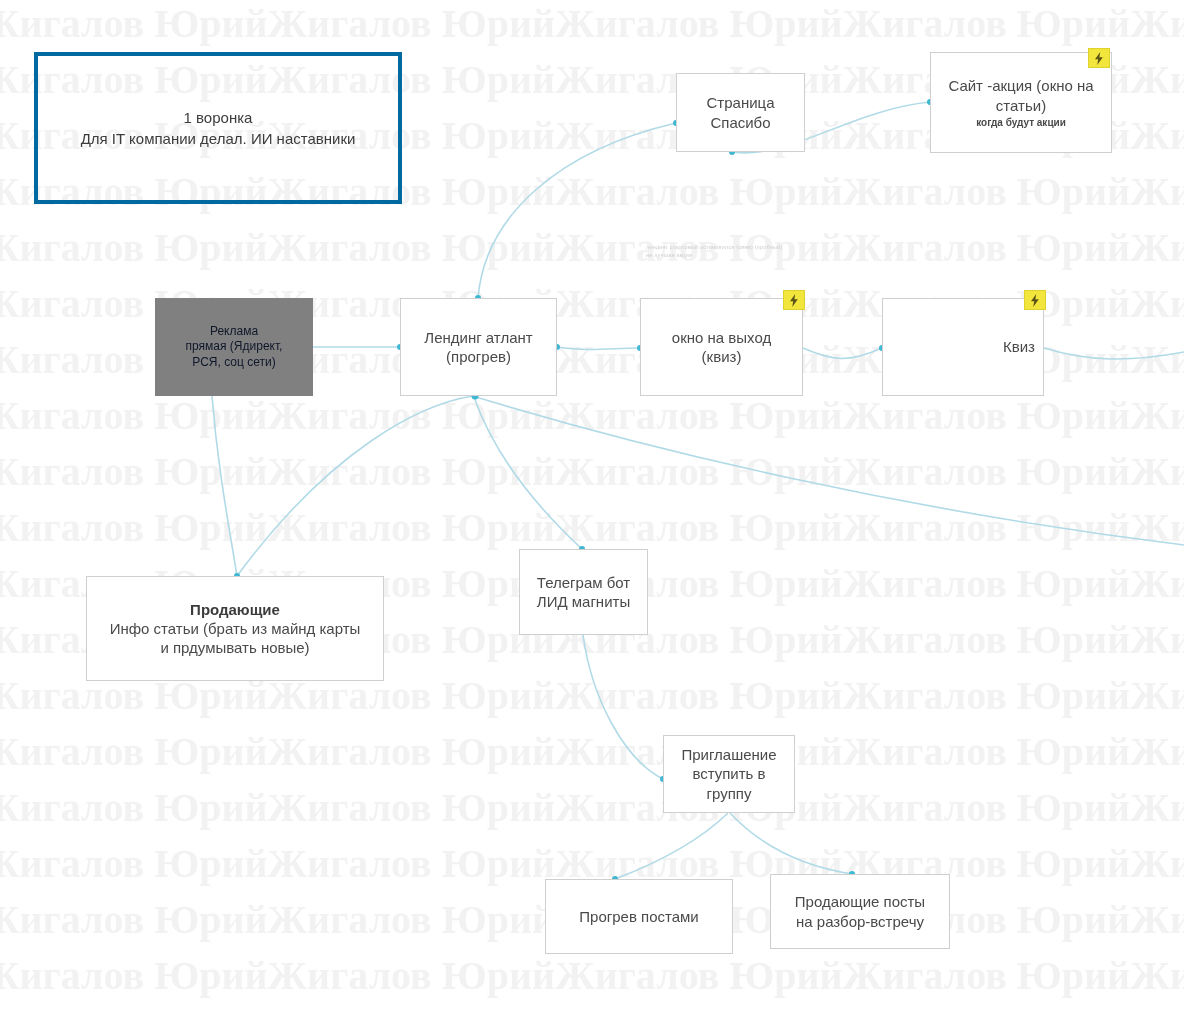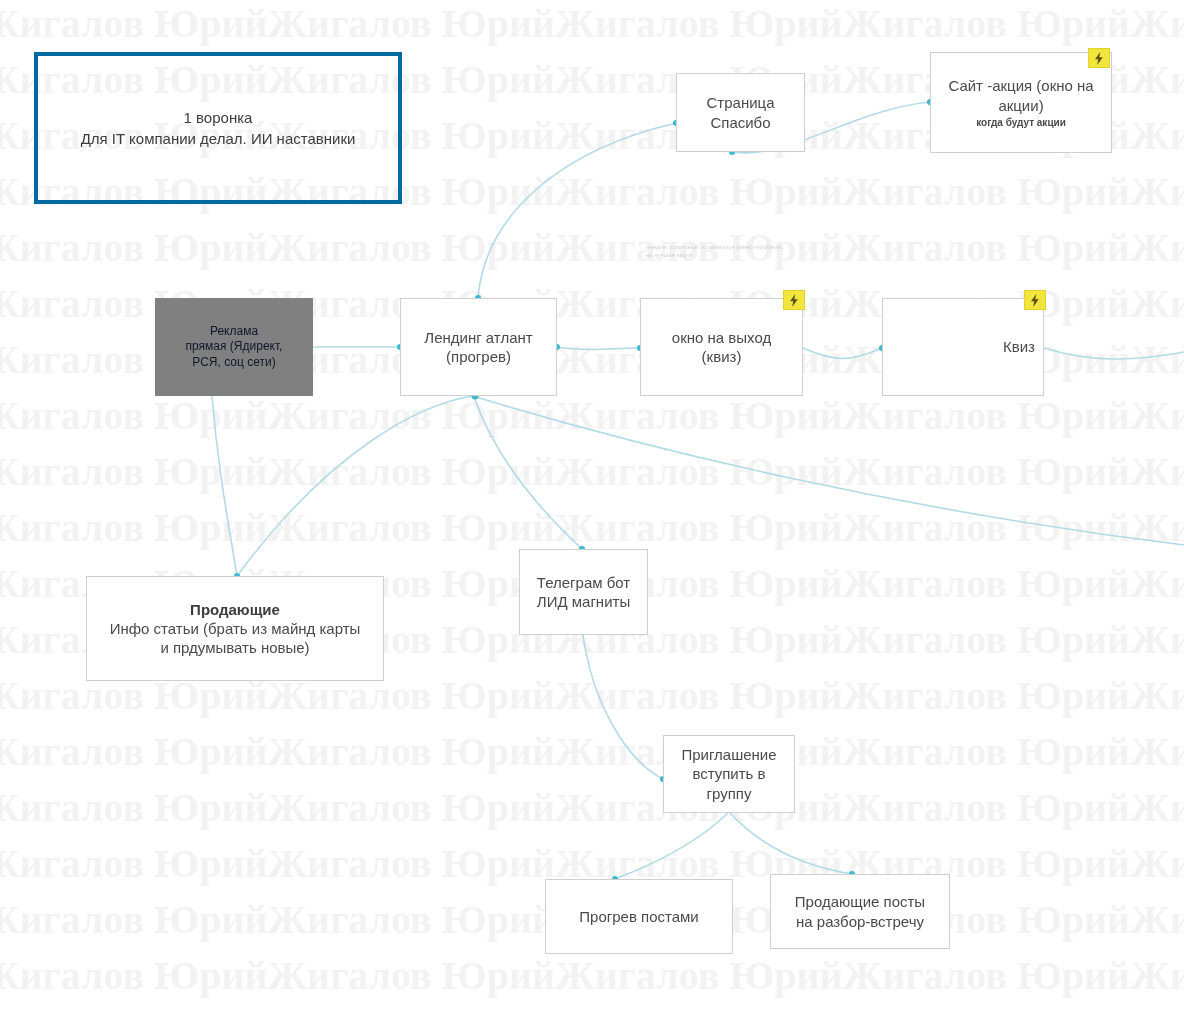--- a/index.html
+++ b/index.html
@@ -210,21 +210,21 @@
     <span class="line">(прогрев)</span>
   </div>
 
   <div class="node" style="left:676px; top:73px; width:129px; height:79px;">
     <span class="line">Страница</span>
     <span class="line">Спасибо</span>
   </div>
 
   <div class="node" style="left:930px; top:52px; width:182px; height:101px;">
     <span class="line">Сайт -акция (окно на</span>
-    <span class="line">акции)</span>
+    <span class="line">статьи)</span>
     <span class="sub">когда будут акции</span>
   </div>
   <div class="bolt" style="left:1088px; top:48px;">
     <svg width="10" height="13" viewBox="0 0 10 13" aria-hidden="true">
       <path d="M6.2 0 L1 7.2 L4.2 7.2 L3.2 13 L8.8 5.3 L5.4 5.3 Z" fill="#5a5216"></path>
     </svg>
   </div>
 
   <div class="node" style="left:640px; top:298px; width:163px; height:98px;">
     <span class="line">окно на выход</span>

